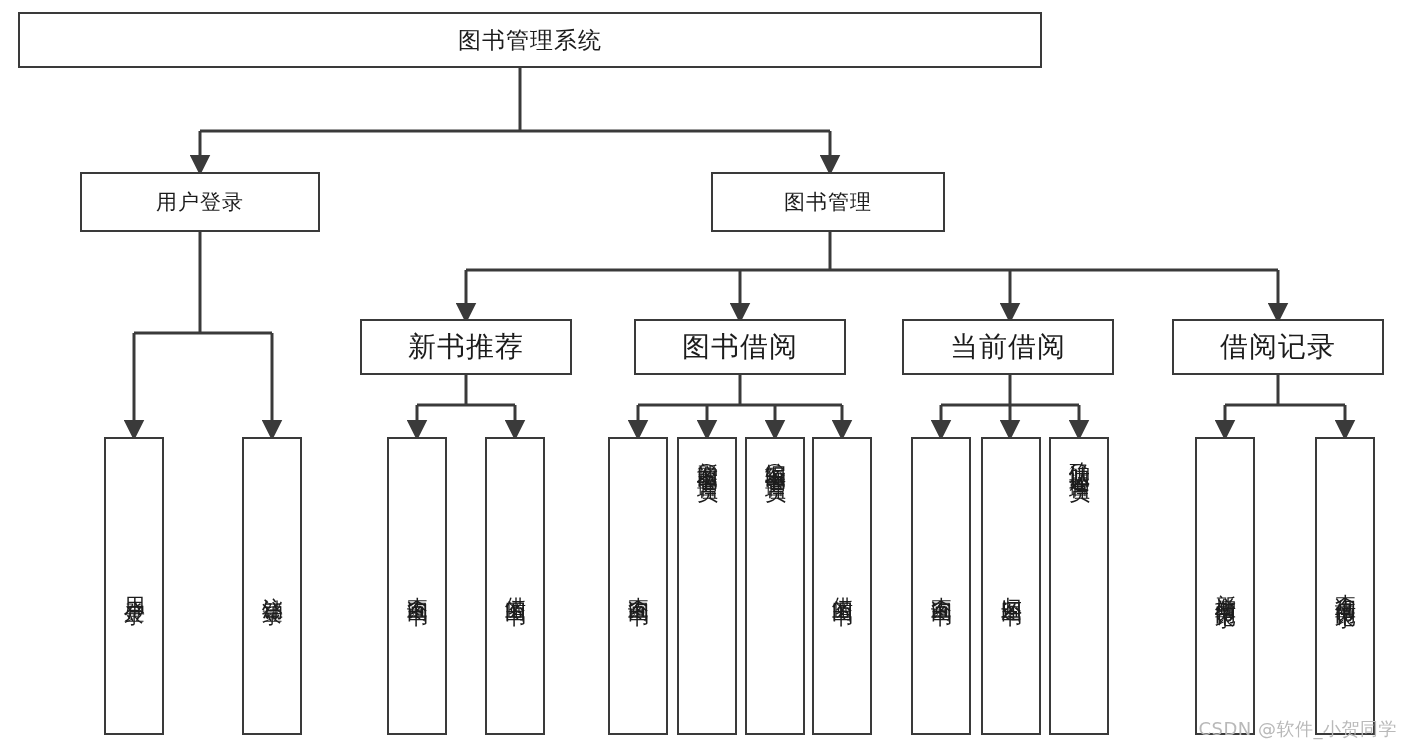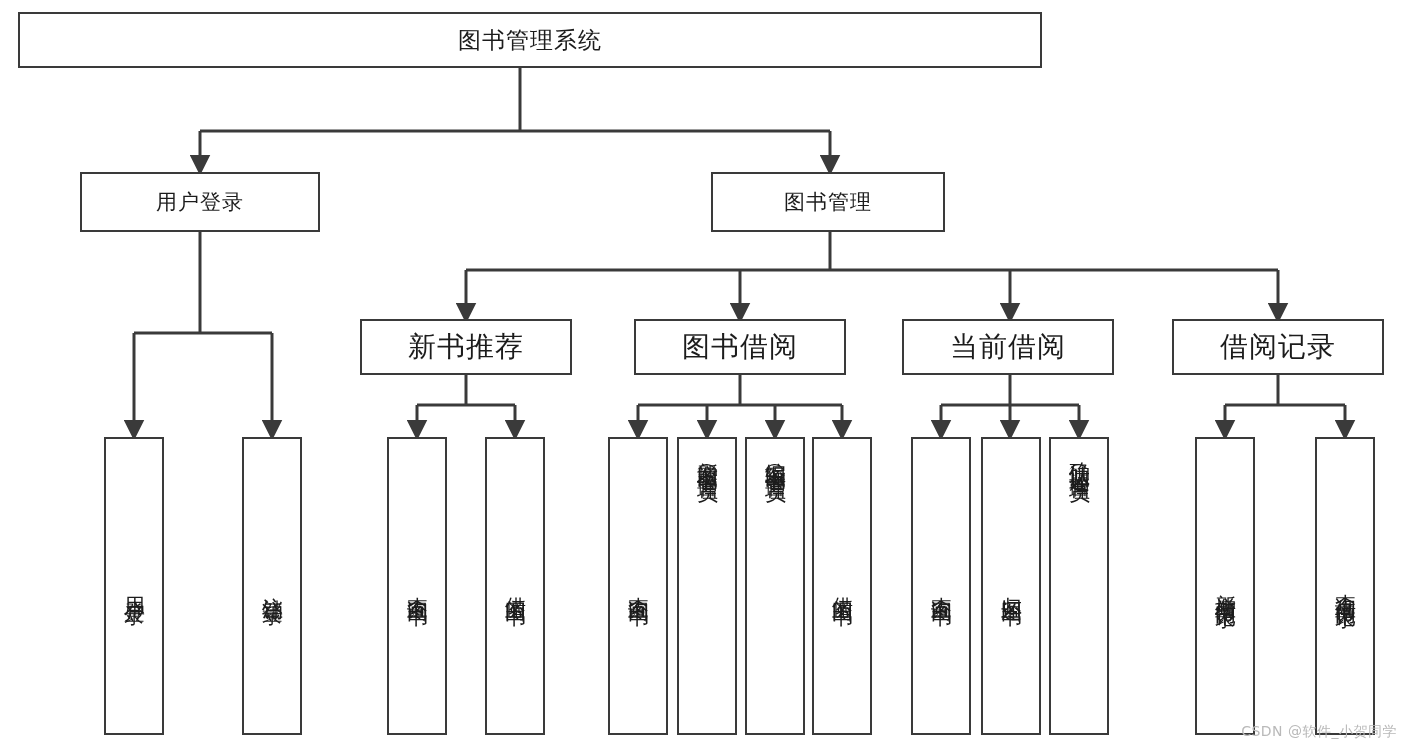--- a/index.html
+++ b/index.html
@@ -90,21 +90,21 @@
   }
   
   .node-leaf.short {
     align-items: center;
     padding-top: 0;
   }
   .watermark {
     position: absolute;
     right: 8px;
     bottom: 6px;
-    font-size: 14px;
+    font-size: 18px;
     color: #b9b9b9;
     letter-spacing: 0.5px;
     white-space: nowrap;
     z-index: 3;
   }
 </style>
 </head>
 <body>
 
 <div id="canvas">

